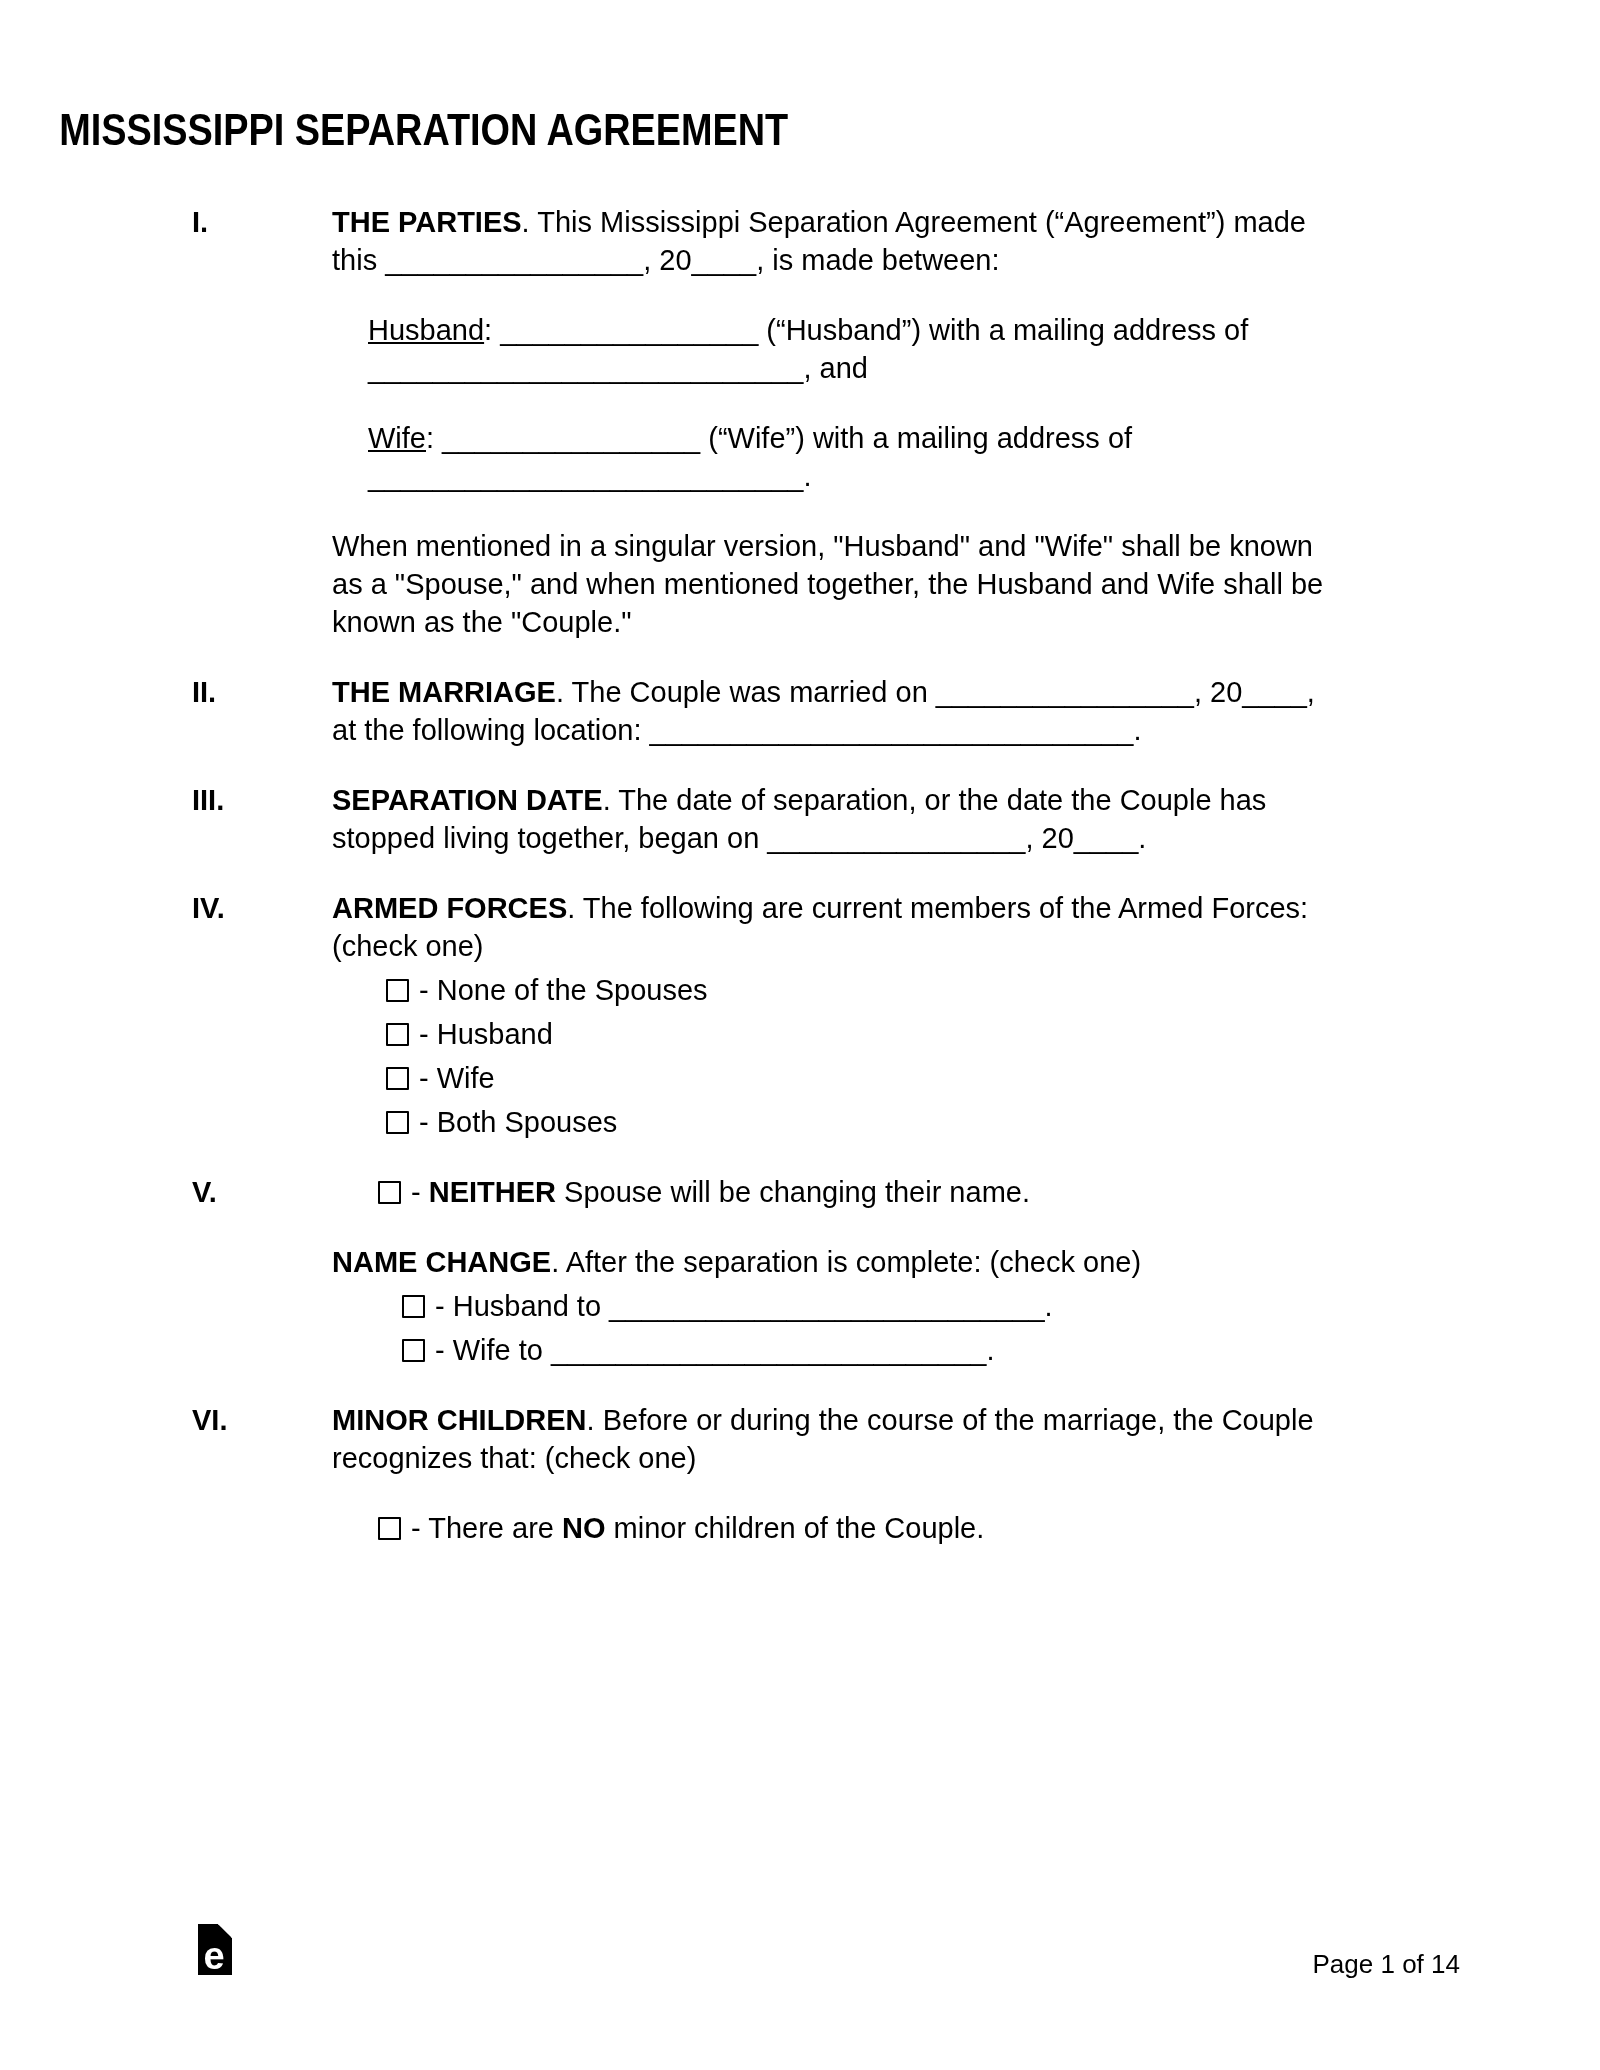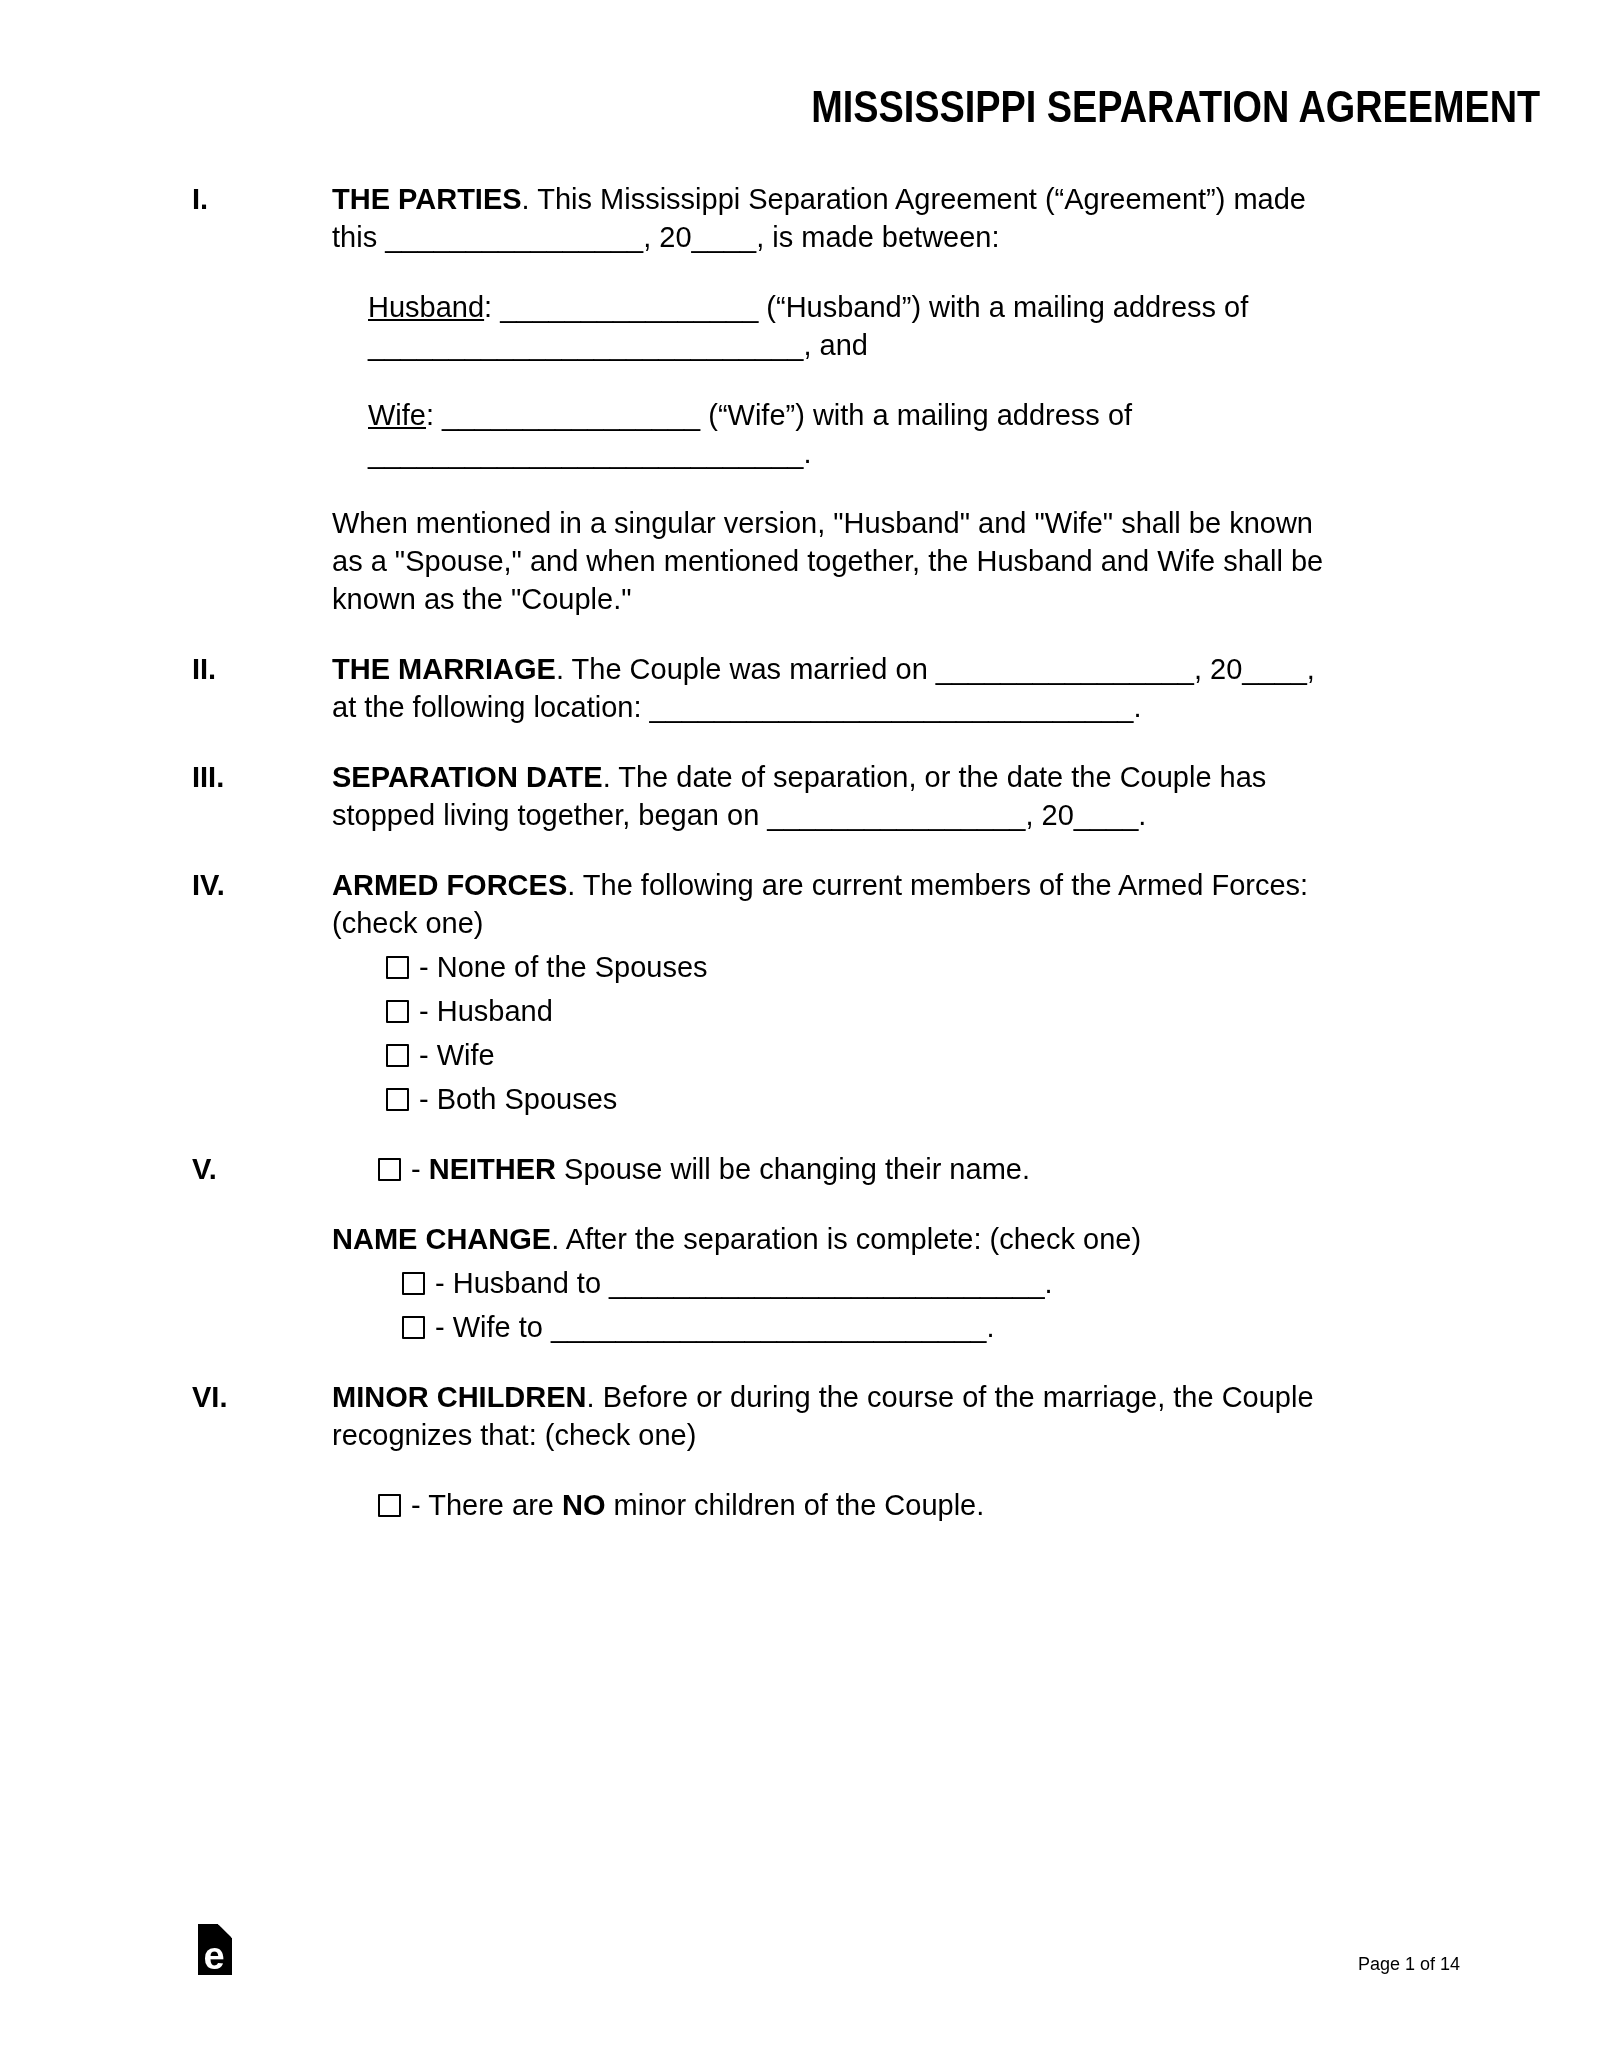--- a/index.html
+++ b/index.html
@@ -5,22 +5,22 @@
   html,body{margin:0;padding:0;background:#ffffff;}
   .page{
     position:relative;
     width:1600px;height:2070px;
     background:#ffffff;
     overflow:hidden;
     font-family:"Liberation Sans",sans-serif;
     font-size:29px;line-height:38px;color:#000;
   }
   .title{
-    margin:0;padding-top:84px;
-    text-align:right;
+    margin:0;padding-top:107px;
+    text-align:left;
     font-size:44px;line-height:46px;font-weight:bold;
     white-space:nowrap;
     text-decoration:underline;
   }
   .title-inner{display:inline-block;transform:scaleX(0.86);}
   .content{margin:50px 140px 0 192px;}
   .section{display:grid;grid-template-columns:140px 1fr;margin-top:32px;}
   .section:first-child{margin-top:0;}
   .numeral{font-weight:bold;}
   .block{white-space:pre-line;margin-top:32px;}
@@ -31,21 +31,21 @@
   .ind2{margin-left:62px;}
   .checkbox{
     display:inline-block;width:19px;height:19px;
     border:2px solid #000;border-radius:1px;
     margin-right:10px;vertical-align:-2px;
     background:#fff;
   }
   .seg-b{font-weight:bold;}
   .seg-u{text-decoration:underline;}
   .logo{position:absolute;left:198px;top:1924px;width:34px;height:51px;}
-  .pagenum{position:absolute;top:1948px;right:140px;font-size:18px;line-height:32px;}
+  .pagenum{position:absolute;top:1948px;right:140px;font-size:26px;line-height:32px;}
 </style>
 </head>
 <body>
 
 <div class="page">
 
   <h1 class="title"><span class="title-inner">MISSISSIPPI SEPARATION AGREEMENT</span></h1>
 
   <div class="content" id="content">
       <div class="section">

